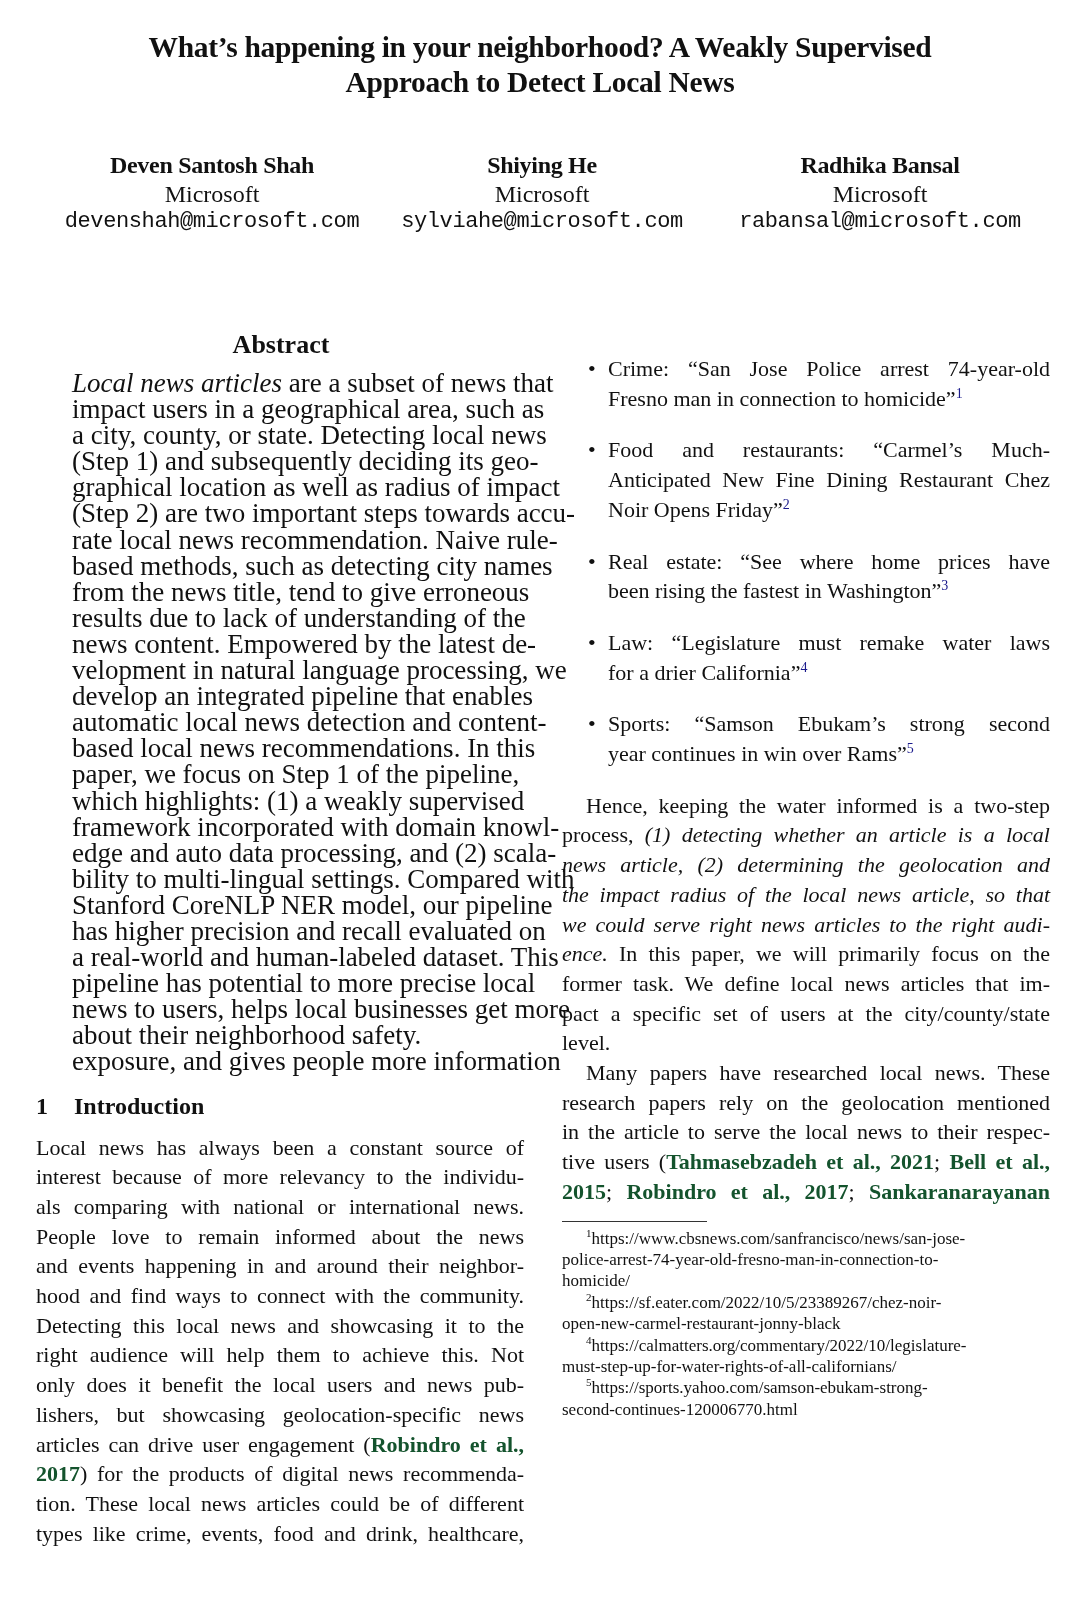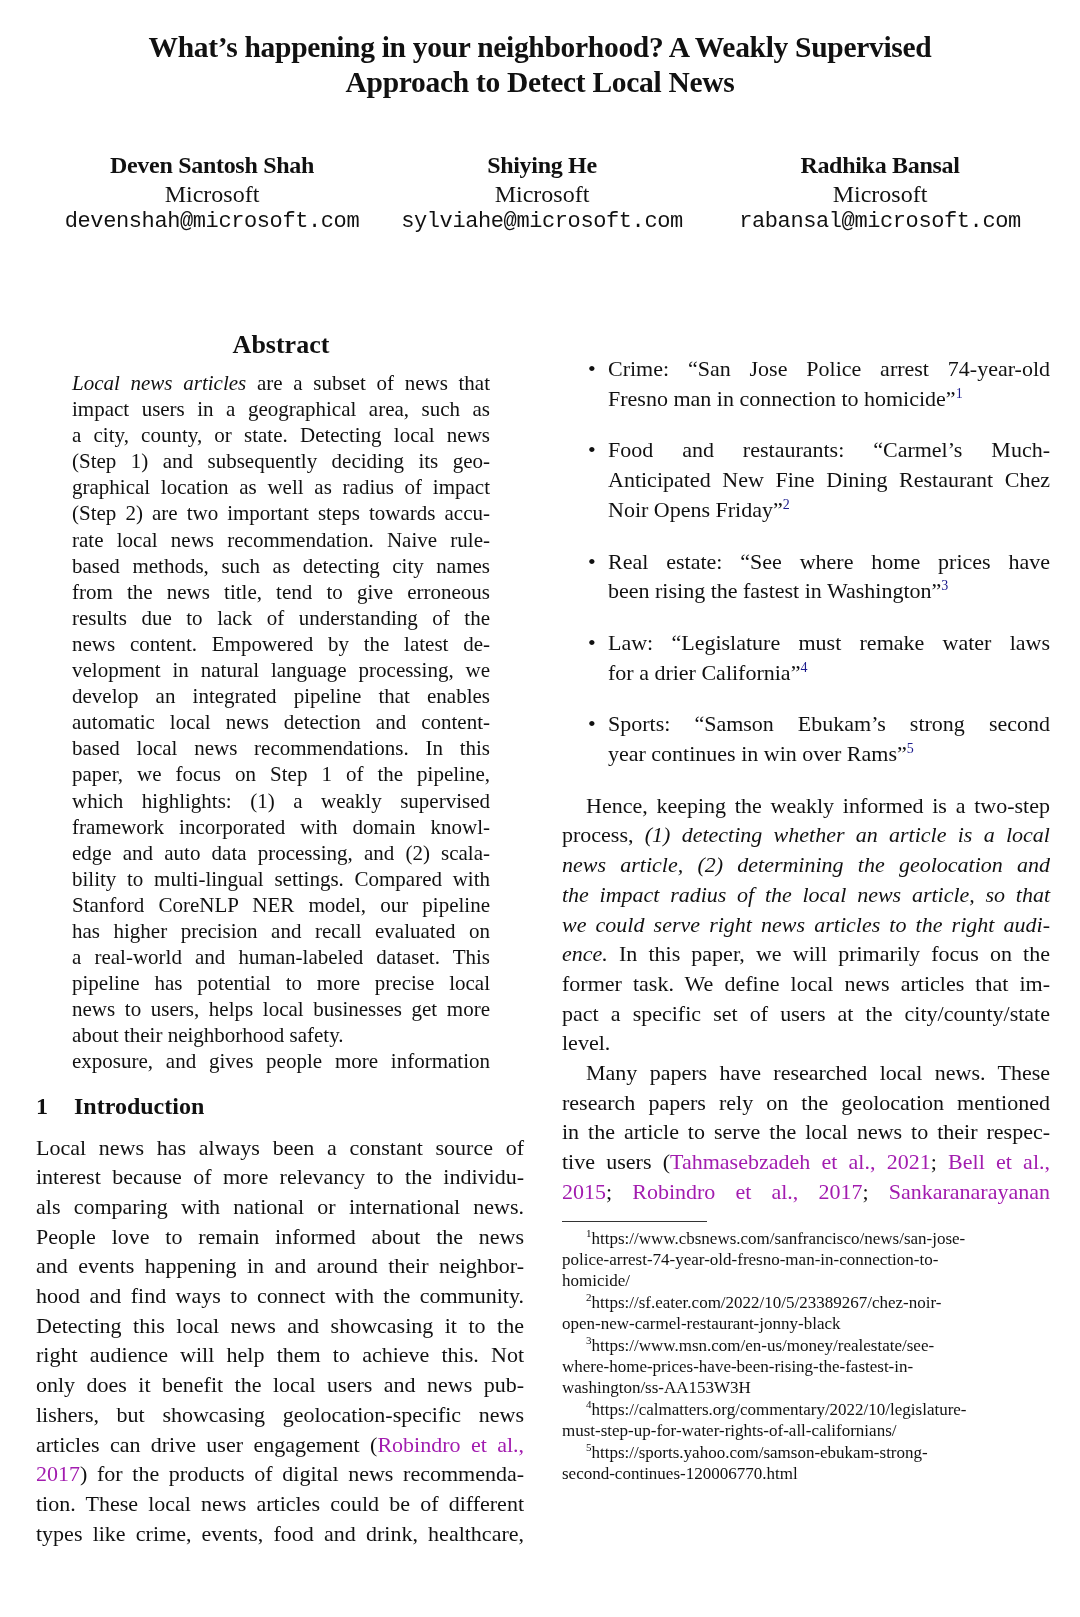--- a/index.html
+++ b/index.html
@@ -20,32 +20,32 @@
     .a2 { left: 382px; }
     .a3 { left: 720px; }
 
     .col { position: absolute; }
     .left-col { left: 36px; width: 488px; top: 330px; }
     .right-col { left: 562px; width: 488px; top: 330px; }
 
     .abs-head { text-align: center; font-weight: bold; font-size: 26px; line-height: 30px; margin-left: 36px; width: 418px; }
     .abstract {
       margin-left: 36px; width: 418px; margin-top: 10px;
-      font-size: 21px; line-height: 26.1px; text-align: justify; hyphens: manual;
+      font-size: 27px; line-height: 26.1px; text-align: justify; hyphens: manual;
     }
     .abstract .line { display: block; text-align: justify; text-align-last: justify; white-space: nowrap; }
     .abstract .line.last { text-align-last: left; }
 
     .sec-head { font-weight: bold; font-size: 24px; line-height: 30px; margin-top: 16px; }
     .sec-head .num { display: inline-block; width: 38px; }
 
     .body-text { font-size: 22px; line-height: 29.7px; margin-top: 12px; }
     .ln { display: block; text-align: justify; text-align-last: justify; white-space: nowrap; }
     .ln.last { text-align-last: left; }
-    .cite { color: #a21caf; }
+    .cite { color: #14532d; font-weight: bold; }
     i { font-style: italic; }
 
     .bullets { margin-top: 24px; }
     .bullet { position: relative; padding-left: 46px; margin-bottom: 22px; font-size: 22px; line-height: 29.7px; }
     .bullet .dot { position: absolute; left: 26px; top: 0; }
     sup.fn { font-size: 14px; color: #1a1a8c; vertical-align: 8px; line-height: 0; }
 
     .para2 { margin-top: 14px; }
     .indent { padding-left: 24px; }
 
@@ -159,21 +159,21 @@
         <span class="ln last"><span>for a drier California”</span><sup class="fn">4</sup></span>
       </div>
       <div class="bullet">
         <span class="dot">•</span>
         <span class="ln">Sports:  “Samson Ebukam’s strong second</span>
         <span class="ln last"><span>year continues in win over Rams”</span><sup class="fn">5</sup></span>
       </div>
     </div>
 
   <div class="body-text para2">
-    <span class="ln indent">Hence, keeping the weakly informed is a two-step</span>
+    <span class="ln indent">Hence, keeping the water informed is a two-step</span>
     <span class="ln"><span>process, </span><i>(1) detecting whether an article is a local</i></span>
     <span class="ln"><i>news article, (2) determining the geolocation and</i></span>
     <span class="ln"><i>the impact radius of the local news article, so that</i></span>
     <span class="ln"><i>we could serve right news articles to the right audi-</i></span>
     <span class="ln"><i>ence.</i><span> In this paper, we will primarily focus on the</span></span>
     <span class="ln">former task. We define local news articles that im-</span>
     <span class="ln">pact a specific set of users at the city/county/state</span>
     <span class="ln last">level.</span>
   </div>
 
@@ -190,25 +190,20 @@
       <div class="footnote">
         <span class="fl first"><sup>1</sup><span>https://www.cbsnews.com/sanfrancisco/news/san-jose-</span></span>
         <span class="fl">police-arrest-74-year-old-fresno-man-in-connection-to-</span>
         <span class="fl">homicide/</span>
       </div>
       <div class="footnote">
         <span class="fl first"><sup>2</sup><span>https://sf.eater.com/2022/10/5/23389267/chez-noir-</span></span>
         <span class="fl">open-new-carmel-restaurant-jonny-black</span>
       </div>
       <div class="footnote">
-        <span class="fl first"><sup>3</sup><span>https://www.msn.com/en-us/money/realestate/see-</span></span>
-        <span class="fl">where-home-prices-have-been-rising-the-fastest-in-</span>
-        <span class="fl">washington/ss-AA153W3H</span>
-      </div>
-      <div class="footnote">
         <span class="fl first"><sup>4</sup><span>https://calmatters.org/commentary/2022/10/legislature-</span></span>
         <span class="fl">must-step-up-for-water-rights-of-all-californians/</span>
       </div>
       <div class="footnote">
         <span class="fl first"><sup>5</sup><span>https://sports.yahoo.com/samson-ebukam-strong-</span></span>
         <span class="fl">second-continues-120006770.html</span>
       </div>
     </div>
 </div>
 

